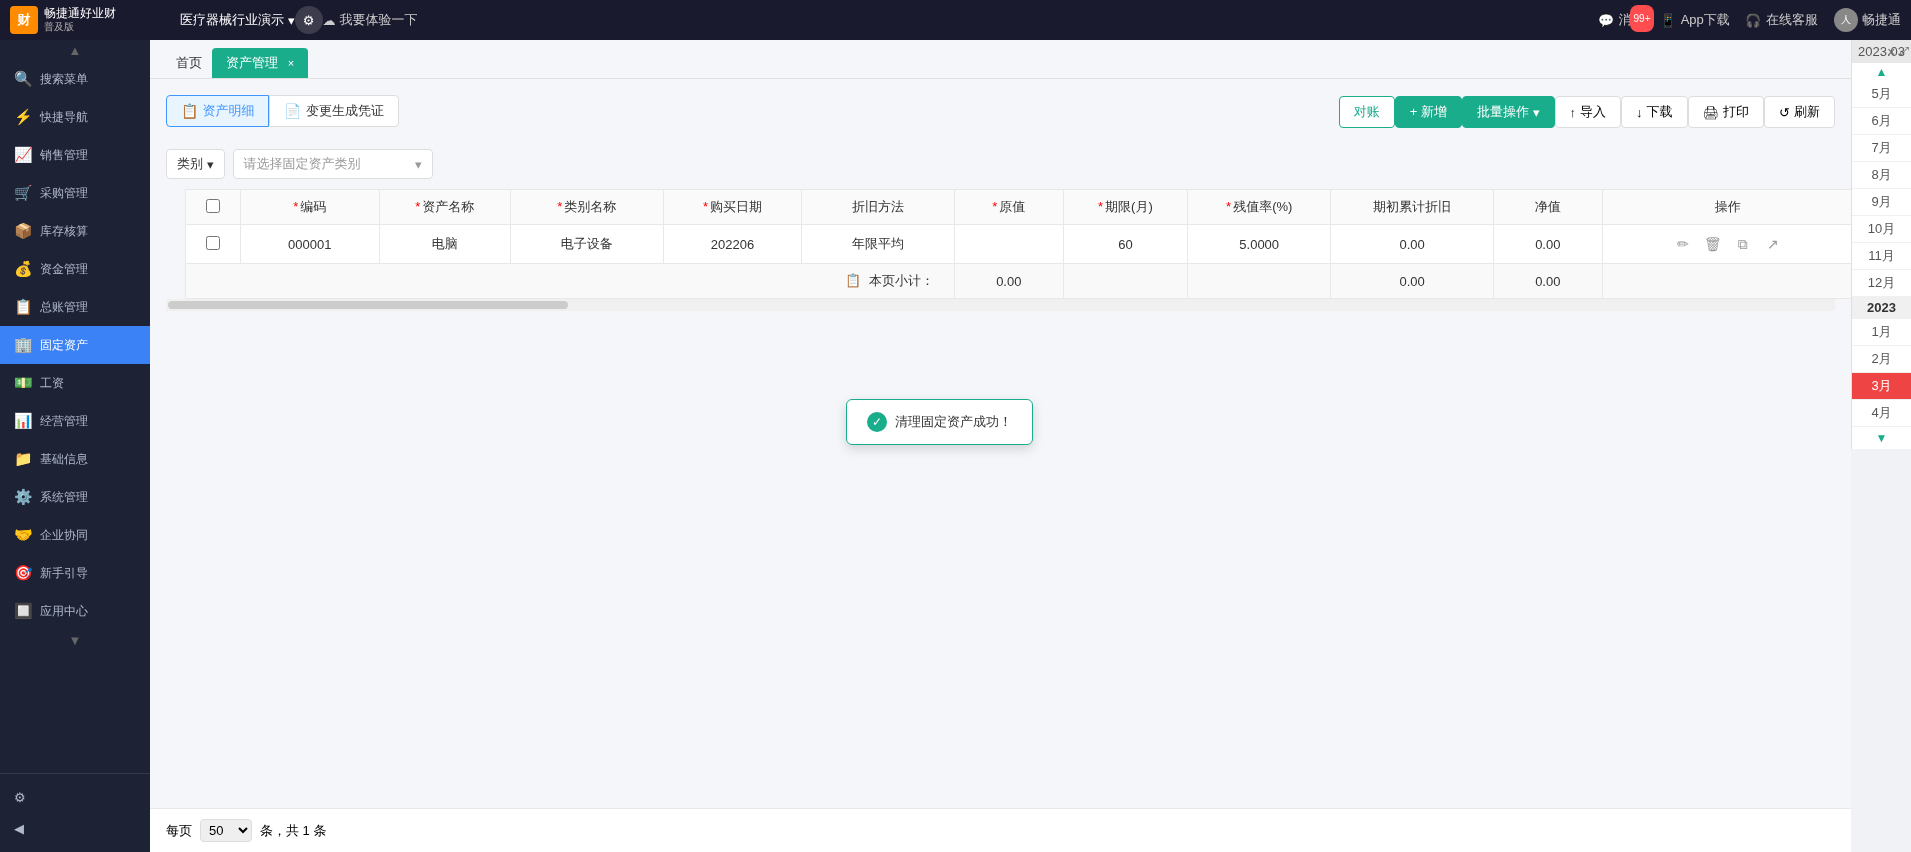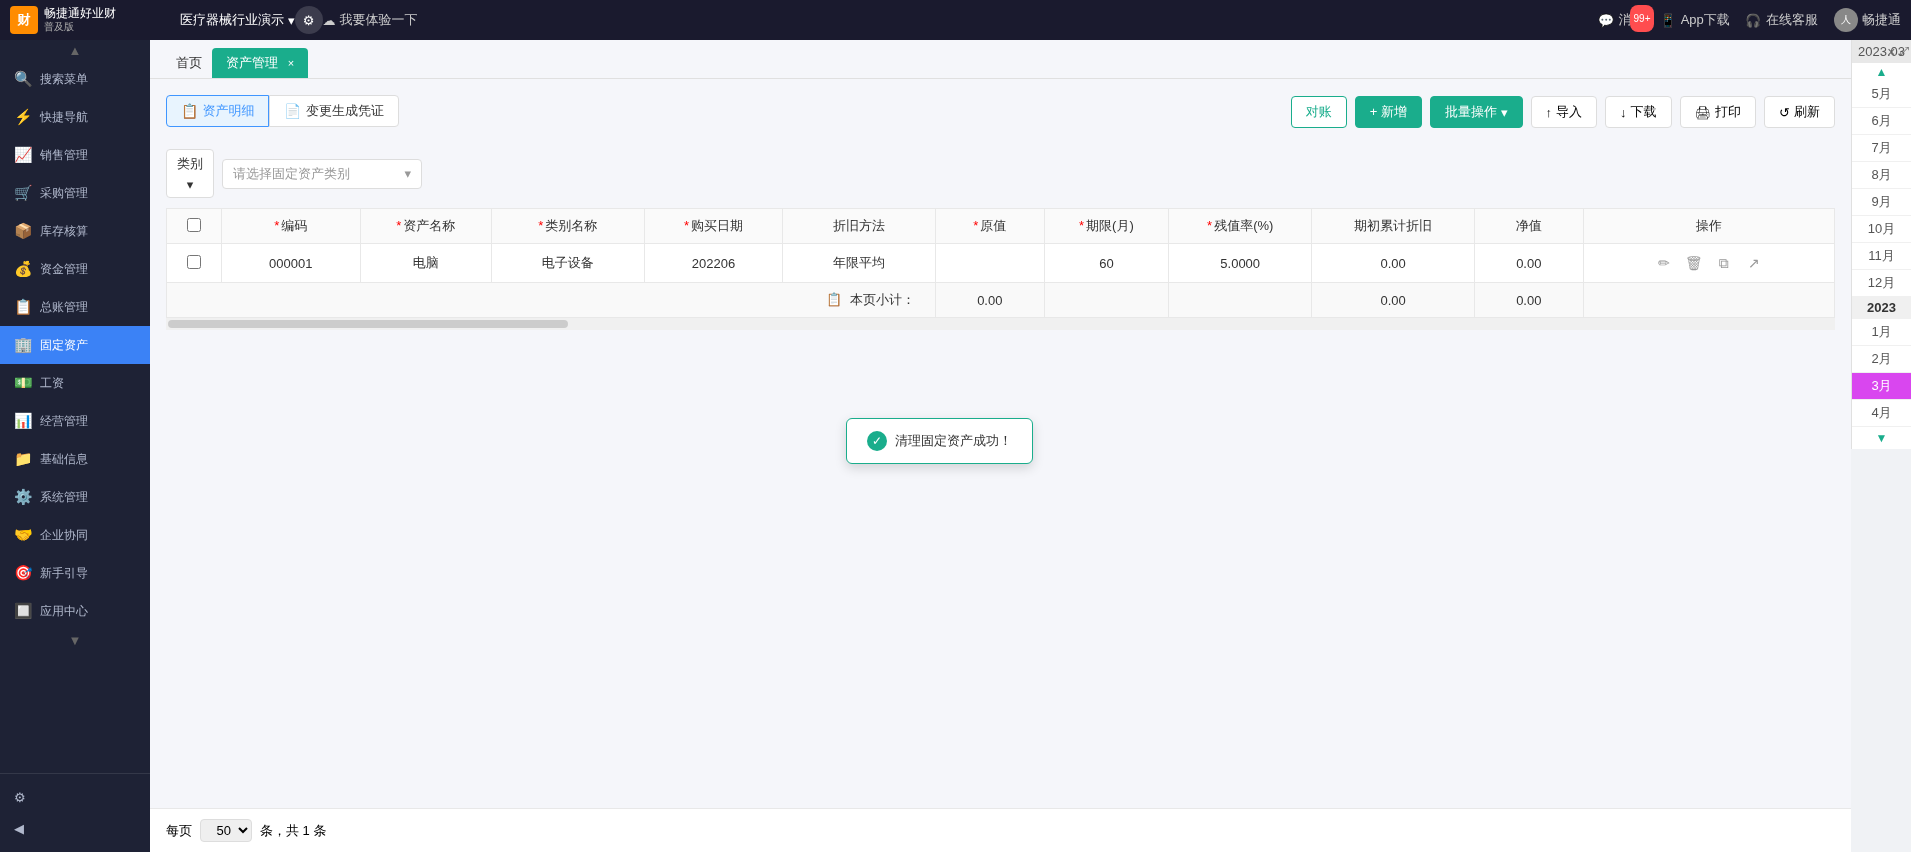--- a/index.html
+++ b/index.html
@@ -183,21 +183,21 @@
       background: #e8f4fe;
       border-color: #4096ff;
       color: #4096ff;
     }
     .sub-tab-icon { font-size: 14px; }
 
     
     .toolbar {
       display: flex;
       justify-content: flex-end;
-      gap: 8px;
+      gap: 0;
       margin-bottom: 10px;
     }
     .btn {
       padding: 6px 14px;
       border: 1px solid #ddd;
       border-radius: 4px;
       cursor: pointer;
       font-size: 13px;
       background: #fff;
       display: flex; align-items: center; gap: 4px;
@@ -227,40 +227,40 @@
     }
     .filter-select {
       display: flex; align-items: center; gap: 4px;
       border: 1px solid #ddd;
       border-radius: 4px;
       padding: 5px 10px;
       background: #fff;
       cursor: pointer;
       font-size: 13px;
       color: #333;
-      flex-direction: column;
     }
     .filter-input {
       display: flex; align-items: center; gap: 4px;
       border: 1px solid #ddd;
       border-radius: 4px;
       padding: 5px 10px;
       background: #fff;
       min-width: 200px;
       cursor: text;
       font-size: 13px;
       color: #999;
     }
 
     
     .data-table {
       width: 100%;
       border-collapse: collapse;
       background: #fff;
       font-size: 13px;
+      margin-left: 19px;
     }
     .data-table th {
       background: #fafafa;
       border: 1px solid #e8e8e8;
       padding: 8px 10px;
       text-align: center;
       font-weight: 500;
       color: #333;
       white-space: nowrap;
     }
@@ -312,21 +312,20 @@
       background: #fff;
       border-top: 1px solid #e8e8e8;
       flex-shrink: 0;
       gap: 8px;
     }
     .page-size-select {
       border: 1px solid #ddd;
       border-radius: 4px;
       padding: 2px 4px;
       font-size: 13px;
-      text-align: right;
     }
 
     
     .right-panel {
       width: 60px;
       background: #fff;
       border-left: 1px solid #e0e0e0;
       display: flex;
       flex-direction: column;
       align-items: center;
@@ -346,21 +345,21 @@
     .calendar-scroll { flex: 1; overflow-y: auto; width: 100%; }
     .calendar-month {
       display: flex; flex-direction: column; align-items: center;
       padding: 4px 0;
       cursor: pointer;
       color: #555;
       font-size: 12px;
       border-bottom: 1px solid #f0f0f0;
     }
     .calendar-month.current {
-      background: #d946ef;
+      background: #ef4444;
       color: #fff;
       text-align: right;
     }
     .calendar-month.year-label {
       background: #f0f0f0;
       font-weight: bold;
       color: #333;
       font-size: 11px;
       padding: 3px;
     }

